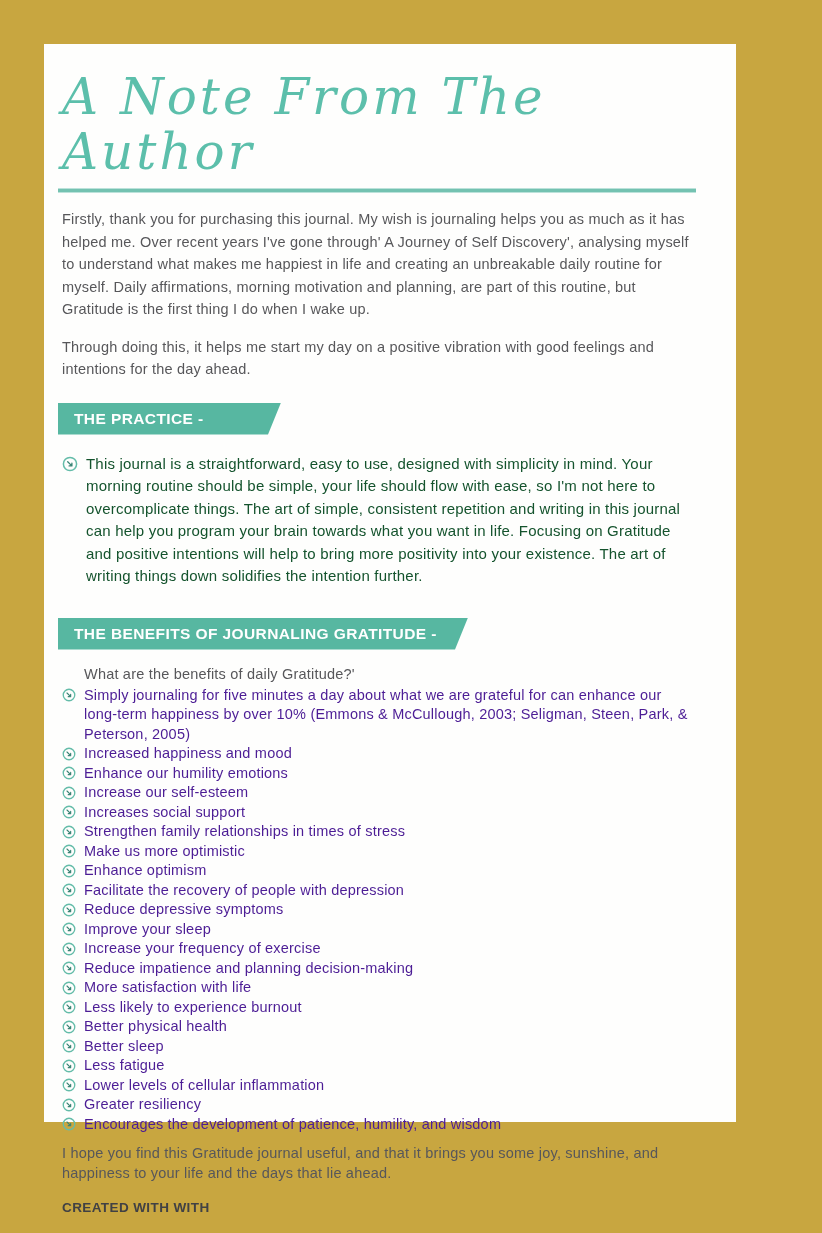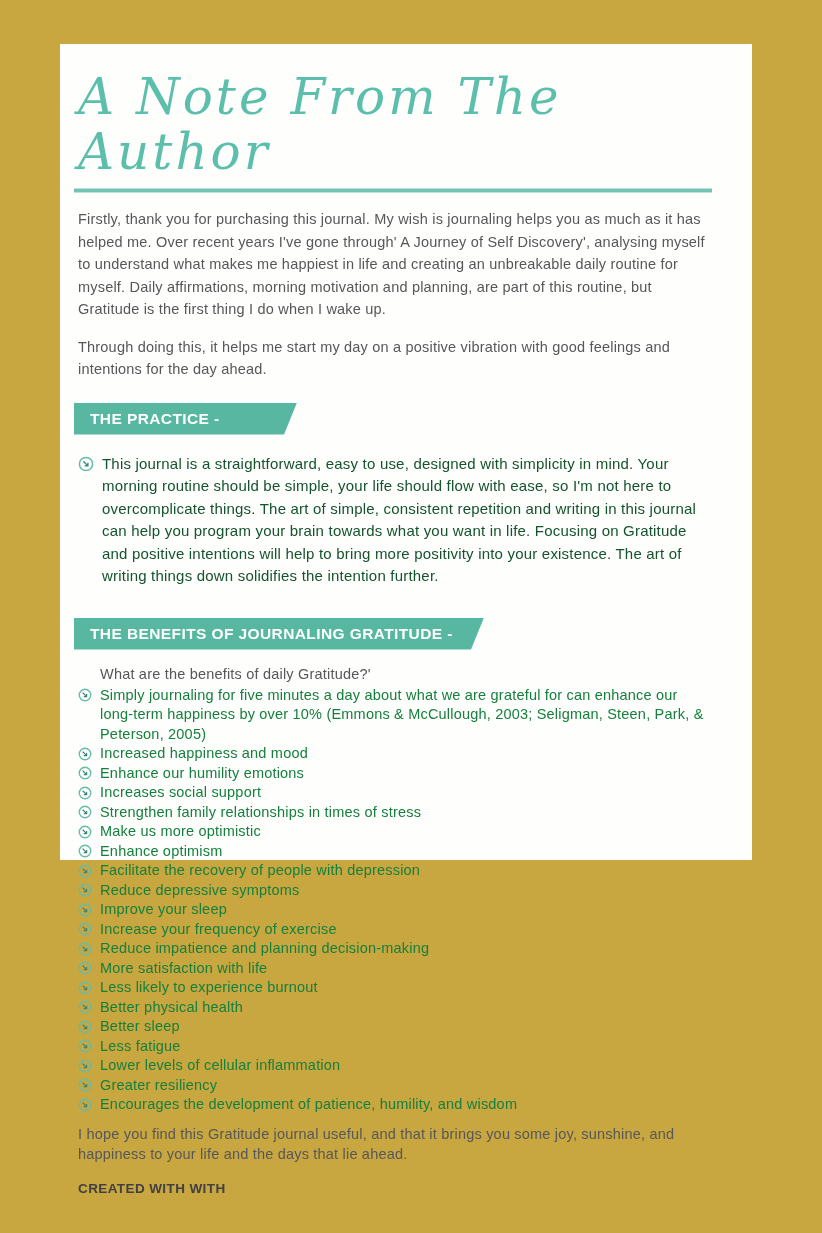--- a/index.html
+++ b/index.html
@@ -5,22 +5,22 @@
   html, body { margin: 0; padding: 0; }
   body {
     width: 822px; height: 1233px;
     background: #C8A640;
     font-family: "Liberation Sans", sans-serif;
     overflow: hidden;
     position: relative;
   }
   .page {
     position: absolute;
-    left: 60px; top: 44px;
-    width: 692px; height: 816px;
+    left: 44px; top: 44px;
+    width: 692px; height: 1078px;
     background: #FEFEFD;
     box-sizing: border-box;
     padding: 26px 40px 4px 14px;
   }
   .title {
     margin: 0;
     font-family: "DejaVu Serif", serif;
     font-style: italic;
     font-weight: 400;
     font-size: 50px;
@@ -87,21 +87,21 @@
     list-style: none;
     margin: 4px 0 0 4px;
     padding: 0;
     max-width: 660px;
   }
   ul.benefits-list li {
     display: flex;
     align-items: flex-start;
     font-size: 14.5px;
     line-height: 19.5px;
-    color: #15803d;
+    color: #4c1d95;
     letter-spacing: 0.2px;
   }
   ul.benefits-list li .icon-wrap {
     flex: 0 0 22px;
     padding-top: 2.5px;
   }
   .closing {
     margin-top: 9px;
     line-height: 20px;
   }
@@ -170,20 +170,29 @@
       <li>
         <span class="icon-wrap">
           <svg class="bullet-icon" width="14" height="14" viewBox="0 0 16 16">
             <circle cx="8" cy="8" r="6.6" fill="none" stroke="#64BCA9" stroke-width="1.5"></circle>
             <path d="M5.7 5.7 L9.6 9.6 M9.9 7.1 L9.9 9.9 L7.1 9.9" fill="none" stroke="#3A8576" stroke-width="1.3" stroke-linecap="round" stroke-linejoin="round"></path>
           </svg>
         </span>
         <span class="benefit-text">Enhance our humility emotions</span>
       </li>
 
+      <li>
+        <span class="icon-wrap">
+          <svg class="bullet-icon" width="14" height="14" viewBox="0 0 16 16">
+            <circle cx="8" cy="8" r="6.6" fill="none" stroke="#64BCA9" stroke-width="1.5"></circle>
+            <path d="M5.7 5.7 L9.6 9.6 M9.9 7.1 L9.9 9.9 L7.1 9.9" fill="none" stroke="#3A8576" stroke-width="1.3" stroke-linecap="round" stroke-linejoin="round"></path>
+          </svg>
+        </span>
+        <span class="benefit-text">Increase our self-esteem</span>
+      </li>
 
       <li>
         <span class="icon-wrap">
           <svg class="bullet-icon" width="14" height="14" viewBox="0 0 16 16">
             <circle cx="8" cy="8" r="6.6" fill="none" stroke="#64BCA9" stroke-width="1.5"></circle>
             <path d="M5.7 5.7 L9.6 9.6 M9.9 7.1 L9.9 9.9 L7.1 9.9" fill="none" stroke="#3A8576" stroke-width="1.3" stroke-linecap="round" stroke-linejoin="round"></path>
           </svg>
         </span>
         <span class="benefit-text">Increases social support</span>
       </li>

